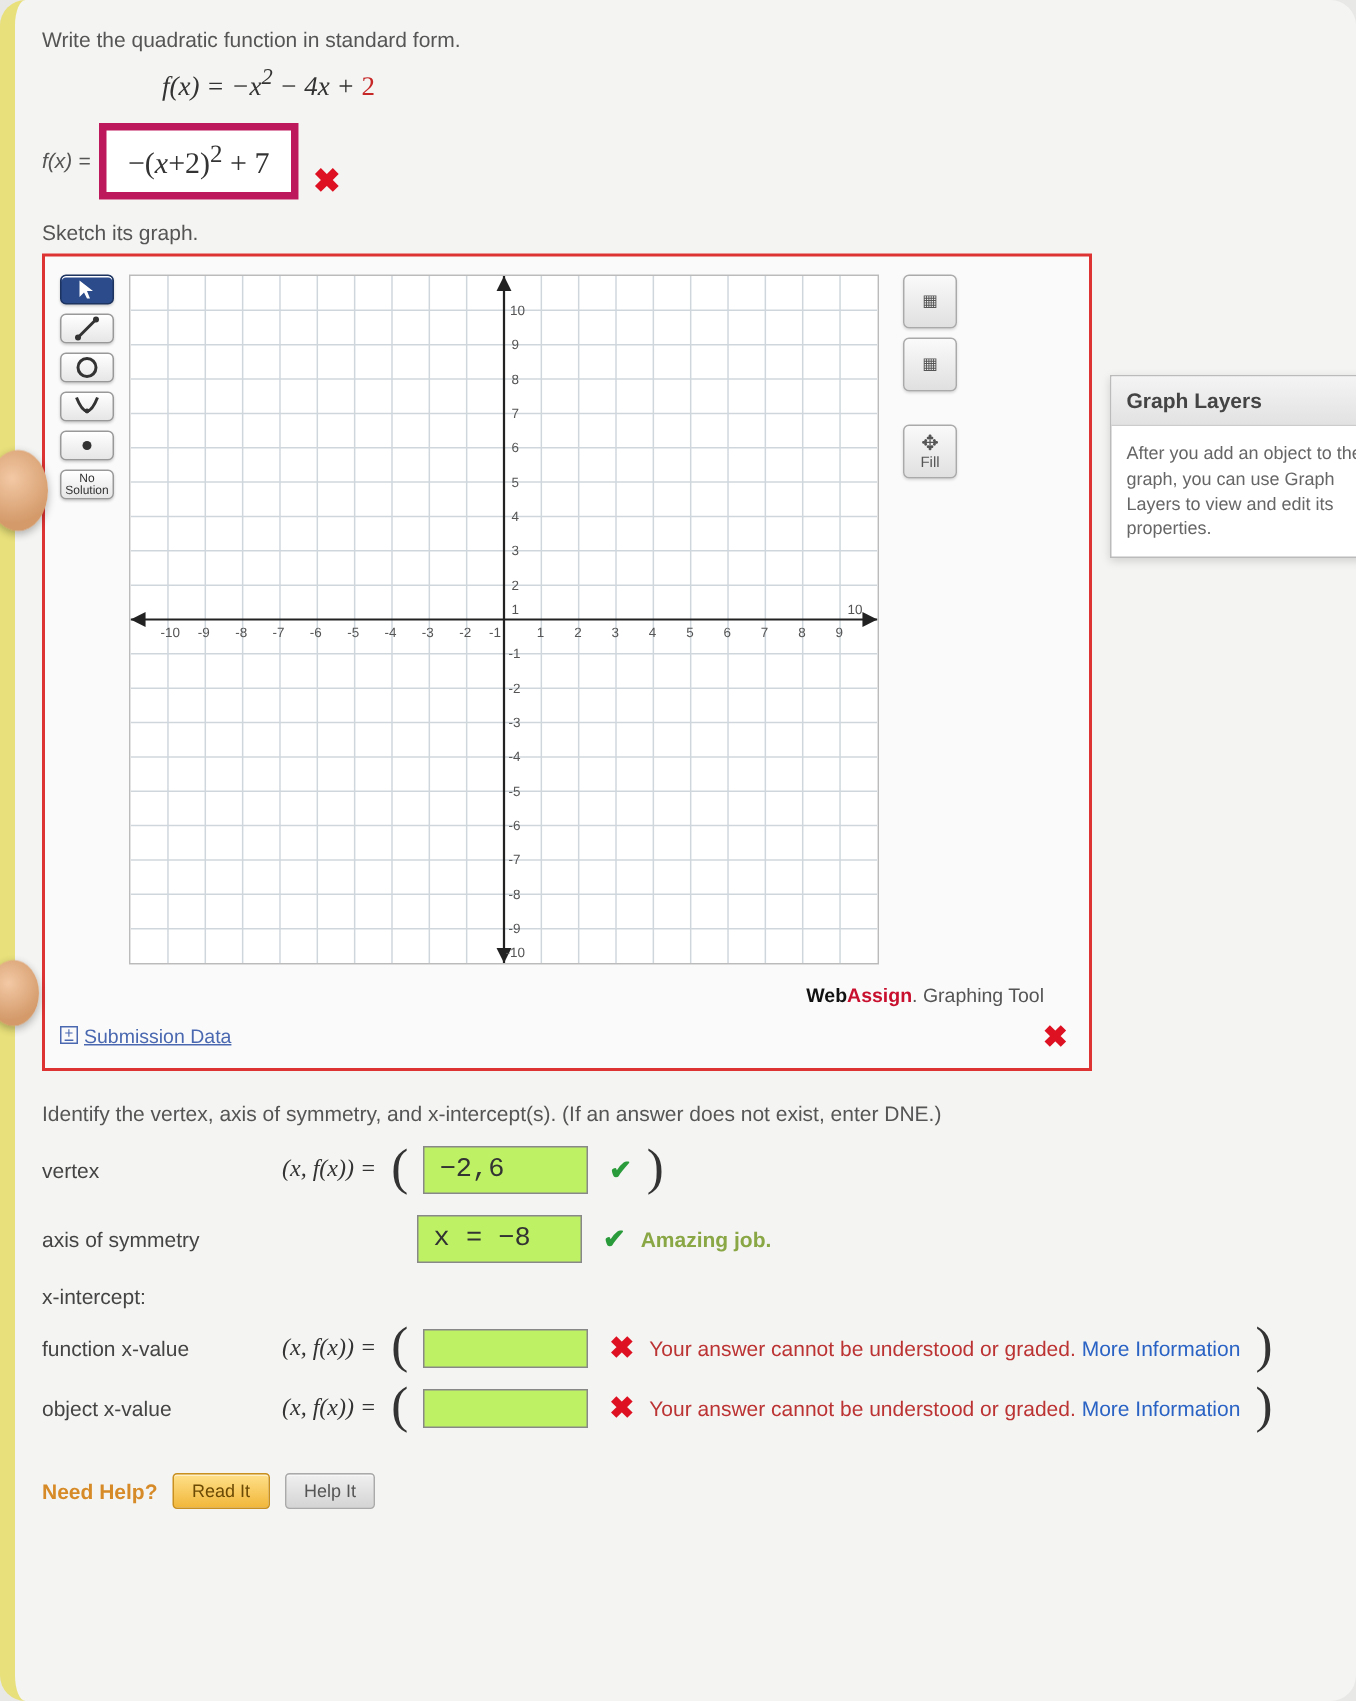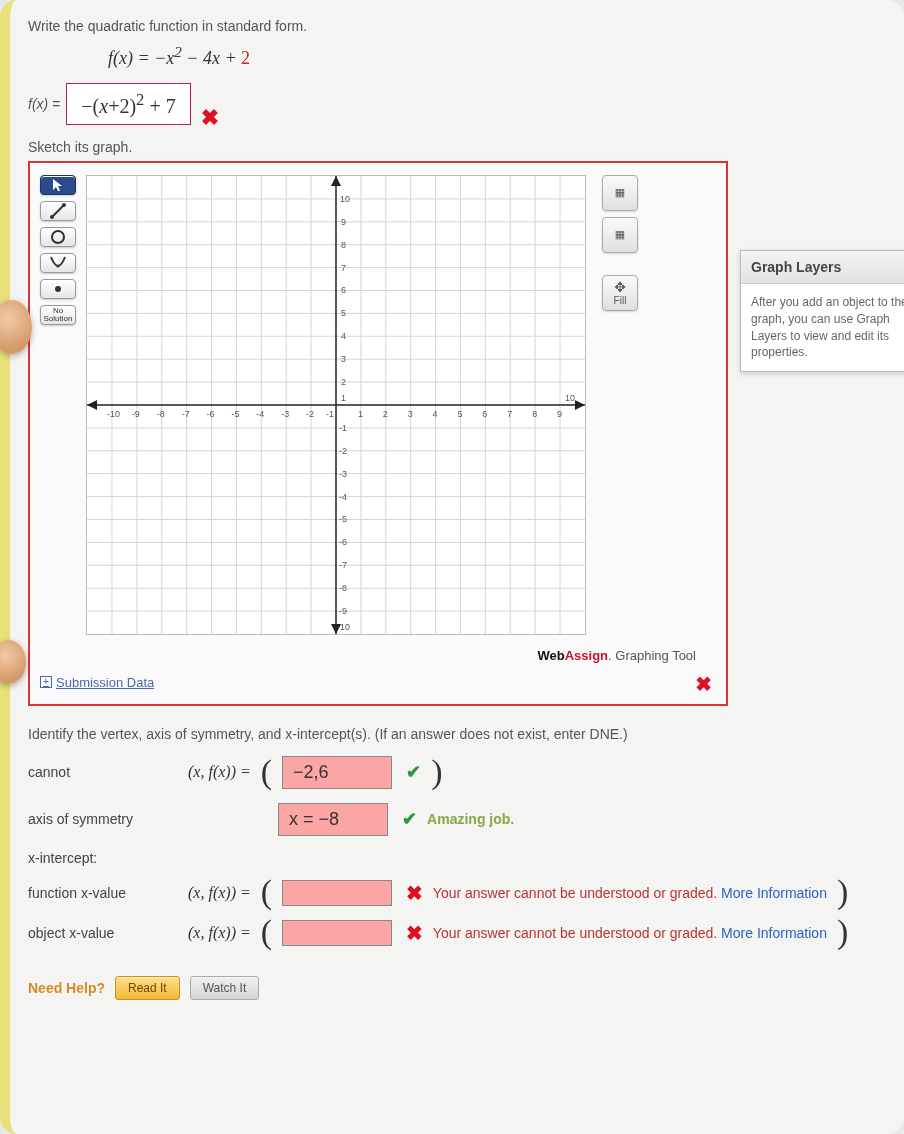--- a/index.html
+++ b/index.html
@@ -20,21 +20,21 @@
   }
   .prompt-text { color: #555; margin: 4px 0 10px 0; }
   .formula { margin: 4px 0 14px 80px; font-style: italic; font-family: Liberation Serif, serif; font-size: 18px; }
   .formula .red { color: #c62828; font-style: normal; }
   .answer-row {
     display: flex; align-items: center; gap: 6px;
     margin: 6px 0 6px 0;
   }
   .fx-label { font-style: italic; color: #555; }
   .answer-box {
-    border: 1px solid #be185d;
+    border: 5px solid #be185d;
     background: #fff;
     padding: 6px 14px;
     font-family: 'Times New Roman', serif;
     font-size: 20px;
     display: inline-block;
   }
   .mark-x { color: #d12; font-weight: bold; font-size: 22px; margin-left: 4px; position: relative; top: 14px; }
   .mark-x-inline { color: #d12; font-weight: bold; font-size: 20px; margin-left: 4px; }
   .mark-check { color: #2a9b3a; font-weight: bold; font-size: 18px; margin-left: 4px; }
   .subhead { color: #555; margin: 14px 0 6px 0; }
@@ -124,24 +124,24 @@
   }
 
   
   .identify { margin-top: 10px; padding-right: 10px; }
   .id-row { display:flex; align-items:center; gap:10px; margin: 14px 0; flex-wrap: wrap; }
   .id-label { width: 150px; color:#444; }
   .id-expr { font-family:'Times New Roman',serif; font-style: italic; font-size: 16px; }
   .paren { font-family:'Times New Roman',serif; font-size: 34px; color:#333; line-height: 0.6; }
   .input-box {
     border: 1px solid #888;
-    background: #fca5a5;
+    background: #bef264;
     padding: 5px 10px;
     min-width: 110px; min-height: 26px;
-    font-family: Liberation Sans, sans-serif;
+    font-family: Liberation Mono, monospace;
     font-size: 18px;
     display:inline-block;
   }
   .feedback { color: #b33; font-size: 14px; }
   .feedback .more { color: #2a63c4; cursor: pointer; }
   .amazing { color:#8aa745; font-weight:bold; }
 
   .help-row { margin-top: 30px; display:flex; align-items:center; gap:10px; }
   .need-help { color: #d78b28; font-weight: bold; }
   .help-btn {
@@ -345,21 +345,21 @@
 
   <div class="layers-panel">
     <div class="layers-header">Graph Layers</div>
     <div class="layers-body">After you add an object to the graph, you can use Graph Layers to view and edit its properties.</div>
   </div>
 
   <div class="identify">
     <div class="prompt-text">Identify the vertex, axis of symmetry, and x-intercept(s). (If an answer does not exist, enter DNE.)</div>
 
     <div class="id-row">
-      <span class="id-label">cannot</span>
+      <span class="id-label">vertex</span>
       <span class="id-expr">(x, f(x)) = </span>
       <span class="paren">(</span>
       <span class="input-box">−2,6</span>
       <span class="mark-check">✔</span>
       <span class="paren">)</span>
     </div>
 
     <div class="id-row">
       <span class="id-label">axis of symmetry</span>
       <span style="width:80px"></span>
@@ -394,20 +394,20 @@
       <span class="feedback">
         <span>Your answer cannot be understood or graded.</span>
         <span class="more">More Information</span>
       </span>
       <span class="paren">)</span>
     </div>
 
     <div class="help-row">
       <span class="need-help">Need Help?</span>
       <span class="help-btn">Read It</span>
-      <span class="help-btn gray">Watch It</span>
+      <span class="help-btn gray">Help It</span>
     </div>
   </div>
 
 </div>
 
 <div class="thumb t1"></div>
 <div class="thumb t2"></div>
 
 </body></html>

